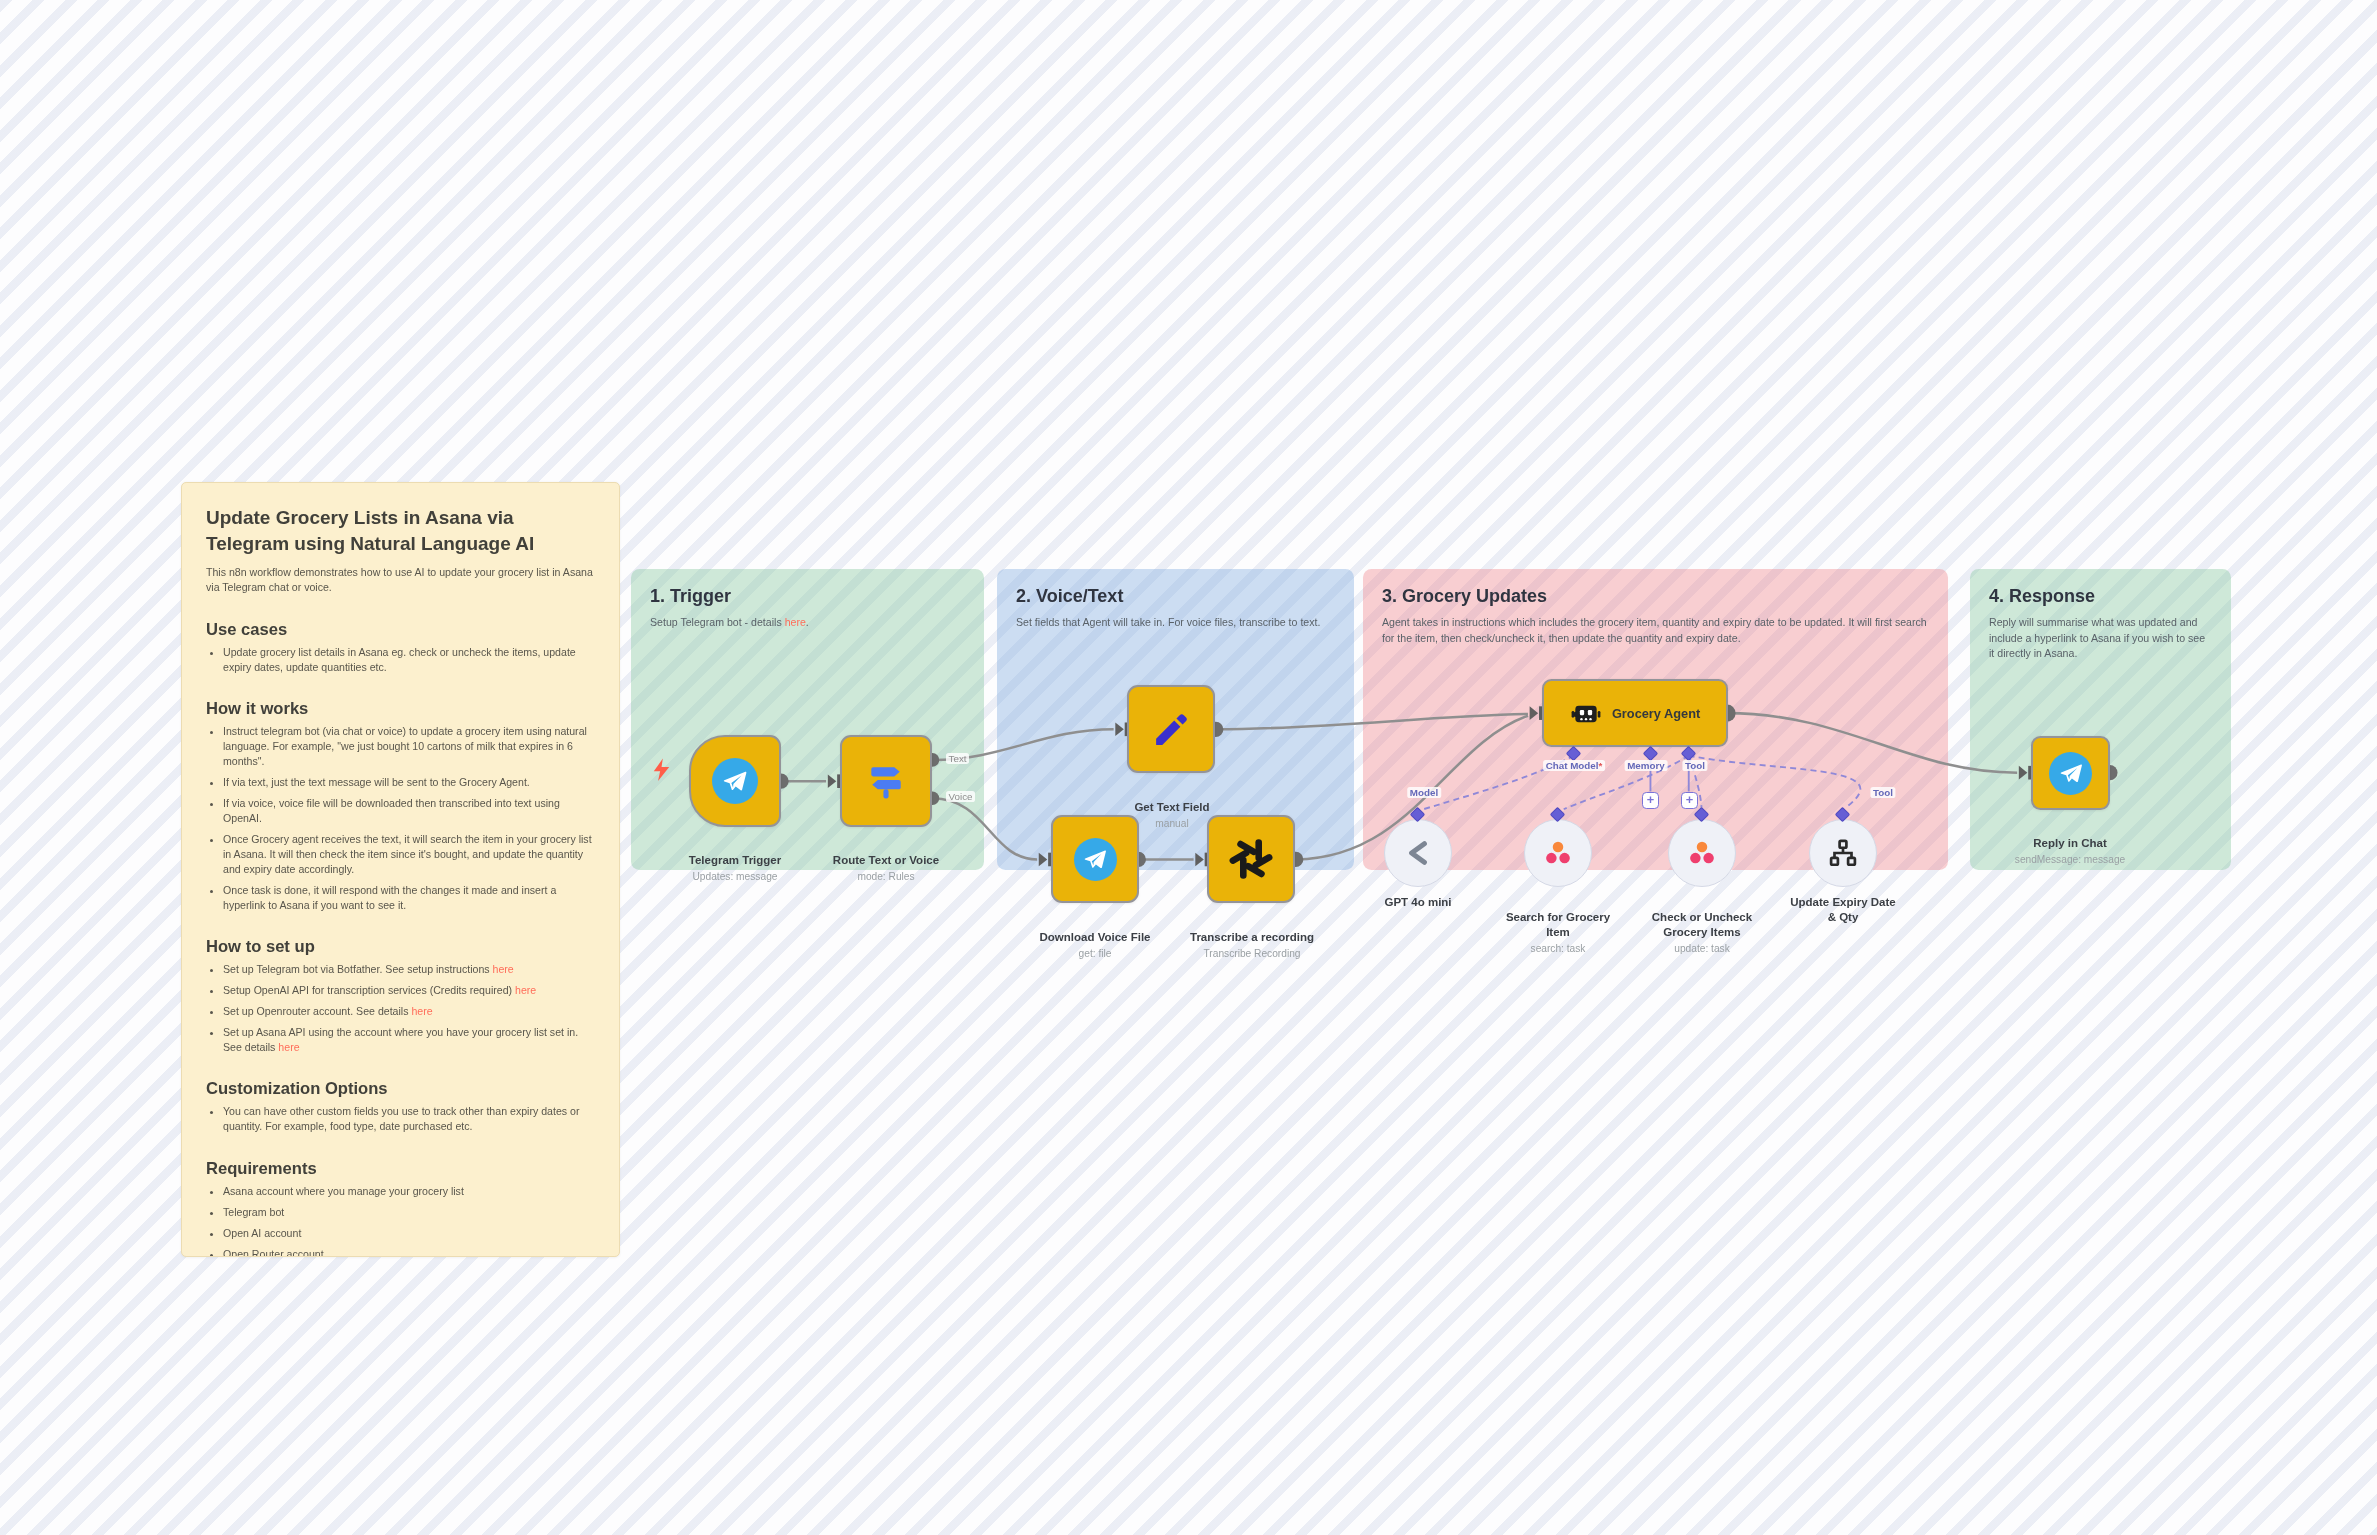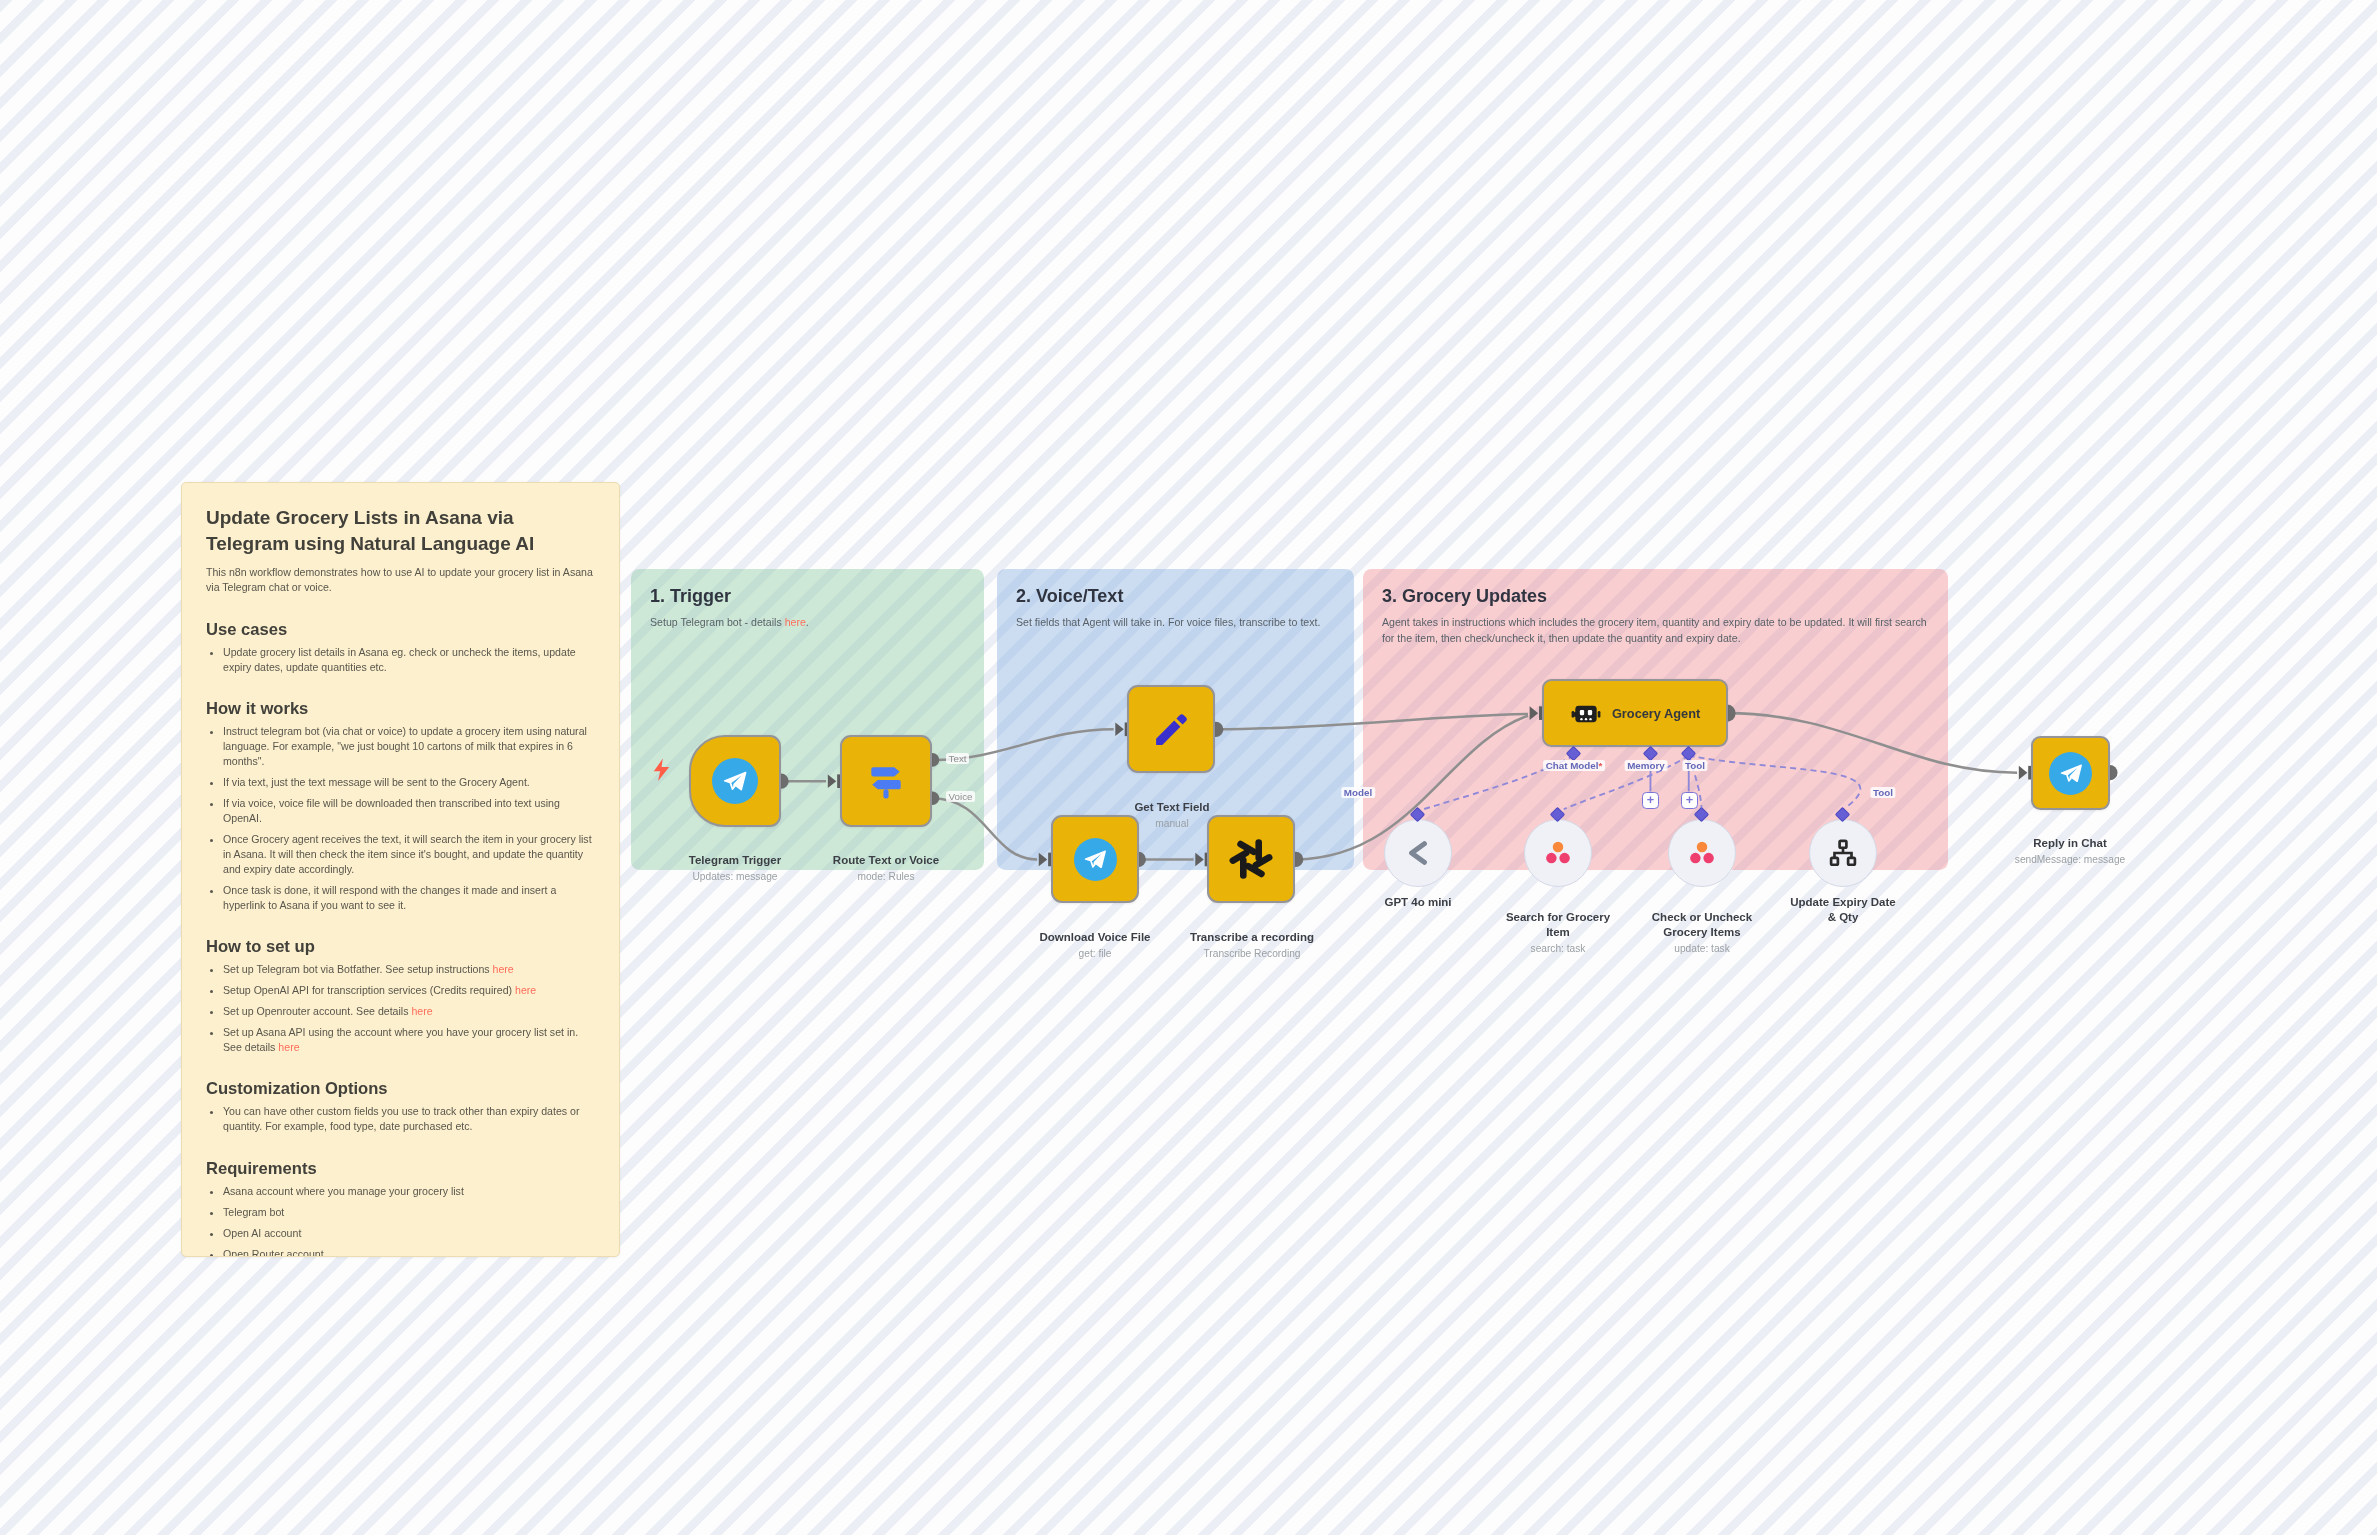--- a/index.html
+++ b/index.html
@@ -127,20 +127,24 @@
     <p><span>Setup Telegram bot - details </span><span class="link">here</span><span>.</span></p>
   </div>
   <div class="panel blue" id="panel-voice">
     <h3>2. Voice/Text</h3>
     <p>Set fields that Agent will take in. For voice files, transcribe to text.</p>
   </div>
   <div class="panel pink" id="panel-grocery">
     <h3>3. Grocery Updates</h3>
     <p>Agent takes in instructions which includes the grocery item, quantity and expiry date to be updated. It will first search for the item, then check/uncheck it, then update the quantity and expiry date.</p>
   </div>
+  <div class="panel green" id="panel-response">
+    <h3>4. Response</h3>
+    <p>Reply will summarise what was updated and include a hyperlink to Asana if you wish to see it directly in Asana.</p>
+  </div>
 
   <svg class="wires" width="2377" height="1536" viewBox="0 0 2794 1805">
 
     <g stroke="#8f8f8f" stroke-width="3" fill="none">
       <path d="M918 918 L971 918"></path>
       <path d="M1096 893 C1180 893 1225 857 1309 857"></path>
       <path d="M1096 938 C1160 938 1165 1010 1219 1010"></path>
       <path d="M1429 857 C1560 857 1680 841 1796 839"></path>
       <path d="M1338 1010 L1403 1010"></path>
       <path d="M1523 1010 C1660 1008 1700 875 1796 841"></path>
@@ -296,21 +300,21 @@
 
   <div class="plus-box" style="left:1642px;top:792px;">+</div>
   <div class="plus-box" style="left:1681px;top:792px;">+</div>
 
   <div class="circle-node" style="left:1384px;top:819px;">
     <svg width="34" height="34" viewBox="0 0 24 24">
       <path d="M16.5 5.5 L7.5 12 L16.5 18.5" fill="none" stroke="#7d8694" stroke-width="3.6" stroke-linecap="round" stroke-linejoin="round"></path>
     </svg>
   </div>
   <div class="diamond" style="left:1412px;top:809px;"></div>
-  <div class="chip" style="left:1358px;top:787px;">Model</div>
+  <div class="chip" style="left:1424px;top:787px;">Model</div>
   <div class="node-label" style="left:1418px;top:895px;width:153px;">GPT 4o mini</div>
 
   <div class="circle-node" style="left:1524px;top:819px;">
     <svg width="36" height="36" viewBox="0 0 24 24">
       <circle cx="12" cy="8" r="3.5" fill="#f9883b"></circle>
         <circle cx="7.6" cy="15.4" r="3.5" fill="#ef3f6e"></circle>
         <circle cx="16.4" cy="15.4" r="3.5" fill="#ef3f6e"></circle>
     </svg>
   </div>
   <div class="diamond" style="left:1552px;top:809px;"></div>

